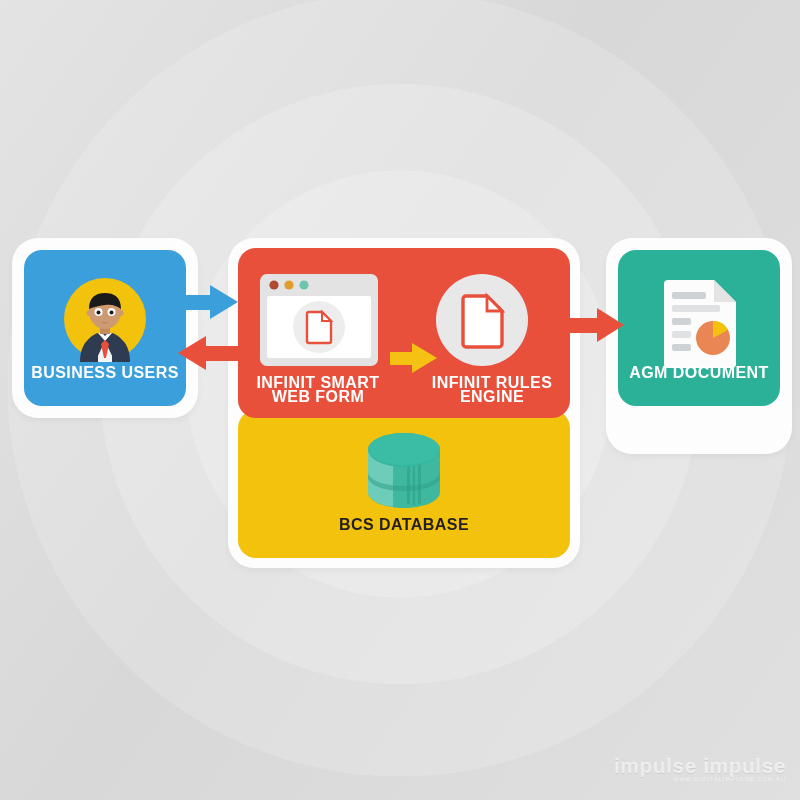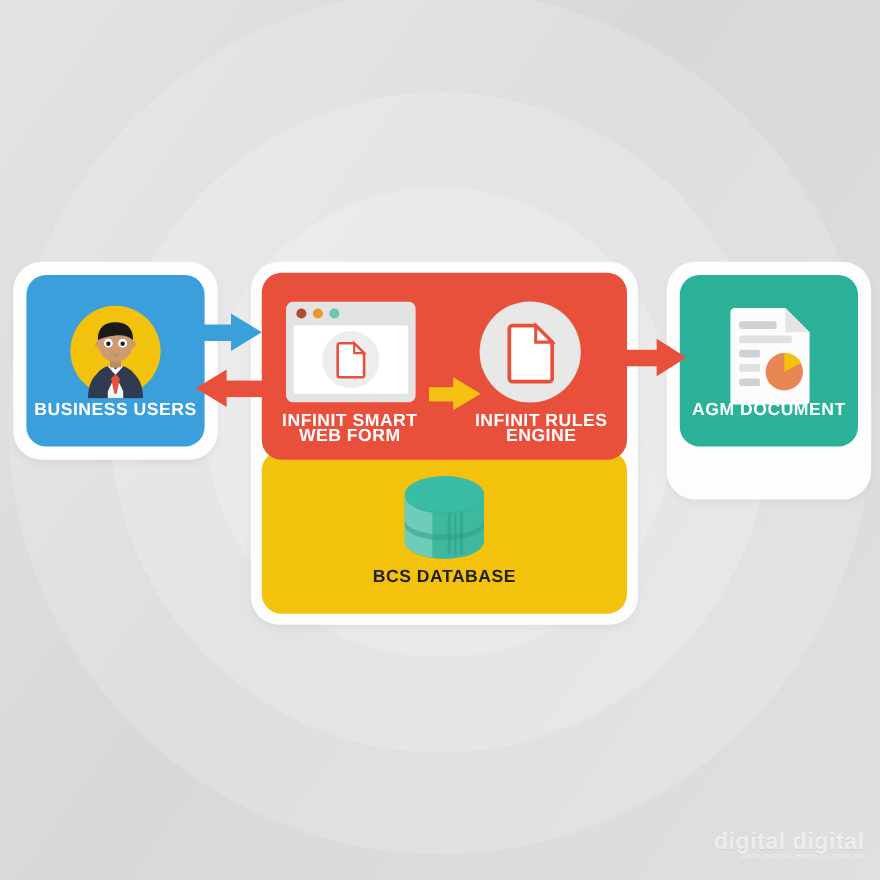--- a/index.html
+++ b/index.html
@@ -304,17 +304,17 @@
     <span class="stem"></span>
     <span class="head"></span>
   </div>
 
   <div class="arrow" id="arrow-red-fwd">
     <span class="stem"></span>
     <span class="head"></span>
   </div>
 
   <div id="watermark">
-    <div class="wm-main">digital digital</div>
+    <div class="wm-main">impulse impulse</div>
     <div class="wm-sub">WWW.DIGITALIMPULSE.COM.AU</div>
   </div>
 
 </div>
 
 </body></html>

